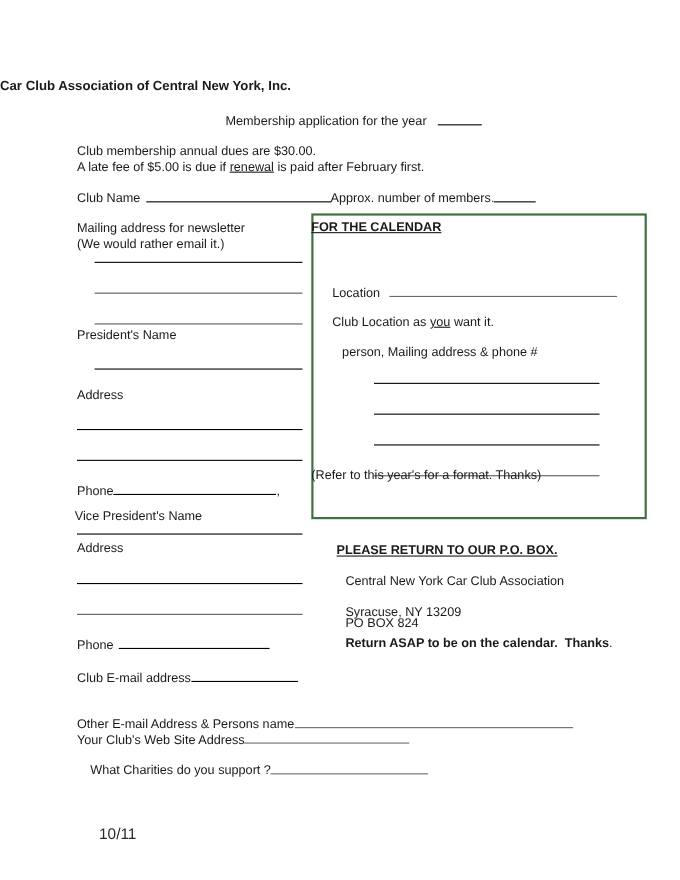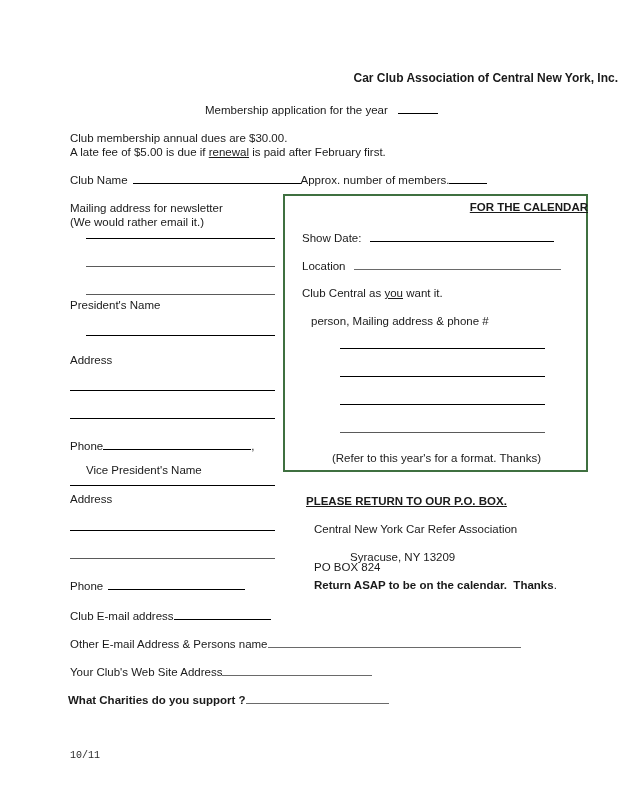--- a/index.html
+++ b/index.html
@@ -20,21 +20,21 @@
   }
   .t {
     position: absolute;
     font-size: 11.5px;
     line-height: 14px;
     white-space: pre;
     color: #1a1a1a;
   }
   .bold { font-weight: bold; }
   .ul { text-decoration: underline; }
-  .center { text-align: right; }
+  .center { text-align: left; }
 
   
   .rule {
     position: absolute;
     height: 0;
     border-top: 1px solid #000000;
   }
   .rule.faint { border-top: 1px solid #5a5a5a; }
 
   
@@ -52,23 +52,24 @@
     top: 194px;
     width: 305px;
     height: 278px;
     border: 2px solid #3f7040;
     box-sizing: border-box;
     background: transparent;
   }
 
   .footer-stamp {
     position: absolute;
-    font-family: Liberation Mono, monospace;
-    font-size: 10px;
+    font-family: Liberation Sans, sans-serif;
+    font-size: 14px;
     color: #2a2a2a;
+    margin-left: 20px;
   }
 </style>
 </head>
 <body>
 
 <div id="page">
 
   <div class="t bold center" style="left:0; top:71px; width:618px; font-size:12px;">Car Club Association of Central New York, Inc.</div>
 
   <div class="t" style="left:205px; top:102px;"><span>Membership application for the year</span><span class="blank" style="width:40px; margin-left:10px;"></span></div>
@@ -88,59 +89,58 @@
 
   <div class="t" style="left:70px; top:298px;">President's Name</div>
   <div class="rule" style="left:86px; top:335px; width:189px;"></div>
 
   <div class="t" style="left:70px; top:353px;">Address</div>
   <div class="rule" style="left:70px; top:390px; width:205px;"></div>
   <div class="rule" style="left:70px; top:418px; width:205px;"></div>
 
   <div class="t" style="left:70px; top:438px;"><span>Phone</span><span class="blank" style="width:148px;"></span><span>,</span></div>
 
-  <div class="t" style="left:86px; top:463px;">Vice President's Name</div>
+  <div class="t" style="left:68px; top:463px;">Vice President's Name</div>
   <div class="rule" style="left:70px; top:485px; width:205px;"></div>
 
   <div class="t" style="left:70px; top:492px;">Address</div>
   <div class="rule" style="left:70px; top:530px; width:205px;"></div>
   <div class="rule faint" style="left:70px; top:558px; width:205px;"></div>
 
   <div class="t" style="left:70px; top:578px;"><span>Phone</span><span class="blank" style="width:137px; margin-left:5px;"></span></div>
 
   <div id="calendar-box"></div>
 
   <div class="t bold ul center" style="left:283px; top:200px; width:305px; font-size:11.5px;">FOR THE CALENDAR</div>
 
-  <div class="t" style="left:302px; top:230px;"><span>Show Date:</span><span class="blank" style="width:184px; margin-left:9px;"></span></div>
 
   <div class="t" style="left:302px; top:258px;"><span>Location</span><span class="blank faint" style="width:207px; margin-left:9px;"></span></div>
 
-  <div class="t" style="left:302px; top:286px;"><span>Club Central as </span><span class="ul">you</span><span> want it.</span></div>
+  <div class="t" style="left:302px; top:286px;"><span>Club Location as </span><span class="ul">you</span><span> want it.</span></div>
 
   <div class="t" style="left:311px; top:314px;">person, Mailing address &amp; phone #</div>
 
   <div class="rule" style="left:340px; top:348px; width:205px;"></div>
   <div class="rule" style="left:340px; top:376px; width:205px;"></div>
   <div class="rule" style="left:340px; top:404px; width:205px;"></div>
   <div class="rule faint" style="left:340px; top:432px; width:205px;"></div>
 
-  <div class="t center" style="left:283px; top:451px; width:258px;">(Refer to this year's for a format. Thanks)</div>
+  <div class="t center" style="left:283px; top:425px; width:258px;">(Refer to this year's for a format. Thanks)</div>
 
   <div class="t bold ul" style="left:306px; top:494px; font-size:11.5px;">PLEASE RETURN TO OUR P.O. BOX.</div>
 
-  <div class="t" style="left:314px; top:522px;">Central New York Car Refer Association</div>
+  <div class="t" style="left:314px; top:522px;">Central New York Car Club Association</div>
   <div class="t" style="left:314px; top:560px;">PO BOX 824</div>
-  <div class="t" style="left:314px; top:550px;margin-left:36px;">Syracuse, NY 13209</div>
+  <div class="t" style="left:314px; top:550px;">Syracuse, NY 13209</div>
 
   <div class="t" style="left:314px; top:578px;"><span class="bold">Return ASAP to be on the calendar.  Thanks</span><span>.</span></div>
 
   <div class="t" style="left:70px; top:608px;"><span>Club E-mail address</span><span class="blank" style="width:97px;"></span></div>
 
-  <div class="t" style="left:70px; top:636px;"><span>Other E-mail Address &amp; Persons name</span><span class="blank faint" style="width:253px;"></span></div>
+  <div class="t" style="left:70px; top:650px;"><span>Other E-mail Address &amp; Persons name</span><span class="blank faint" style="width:253px;"></span></div>
 
   <div class="t" style="left:70px; top:664px;text-align:right;"><span>Your Club's Web Site Address</span><span class="blank faint" style="width:150px;"></span></div>
 
-  <div class="t" style="left:68px; top:692px;font-weight:bold;"><span>What Charities do you support ?</span><span class="blank faint" style="width:143px;"></span></div>
+  <div class="t" style="left:82px; top:692px;"><span>What Charities do you support ?</span><span class="blank faint" style="width:143px;"></span></div>
 
   <div class="footer-stamp" style="left:70px; top:750px;">10/11</div>
 
 </div>
 
 </body></html>

